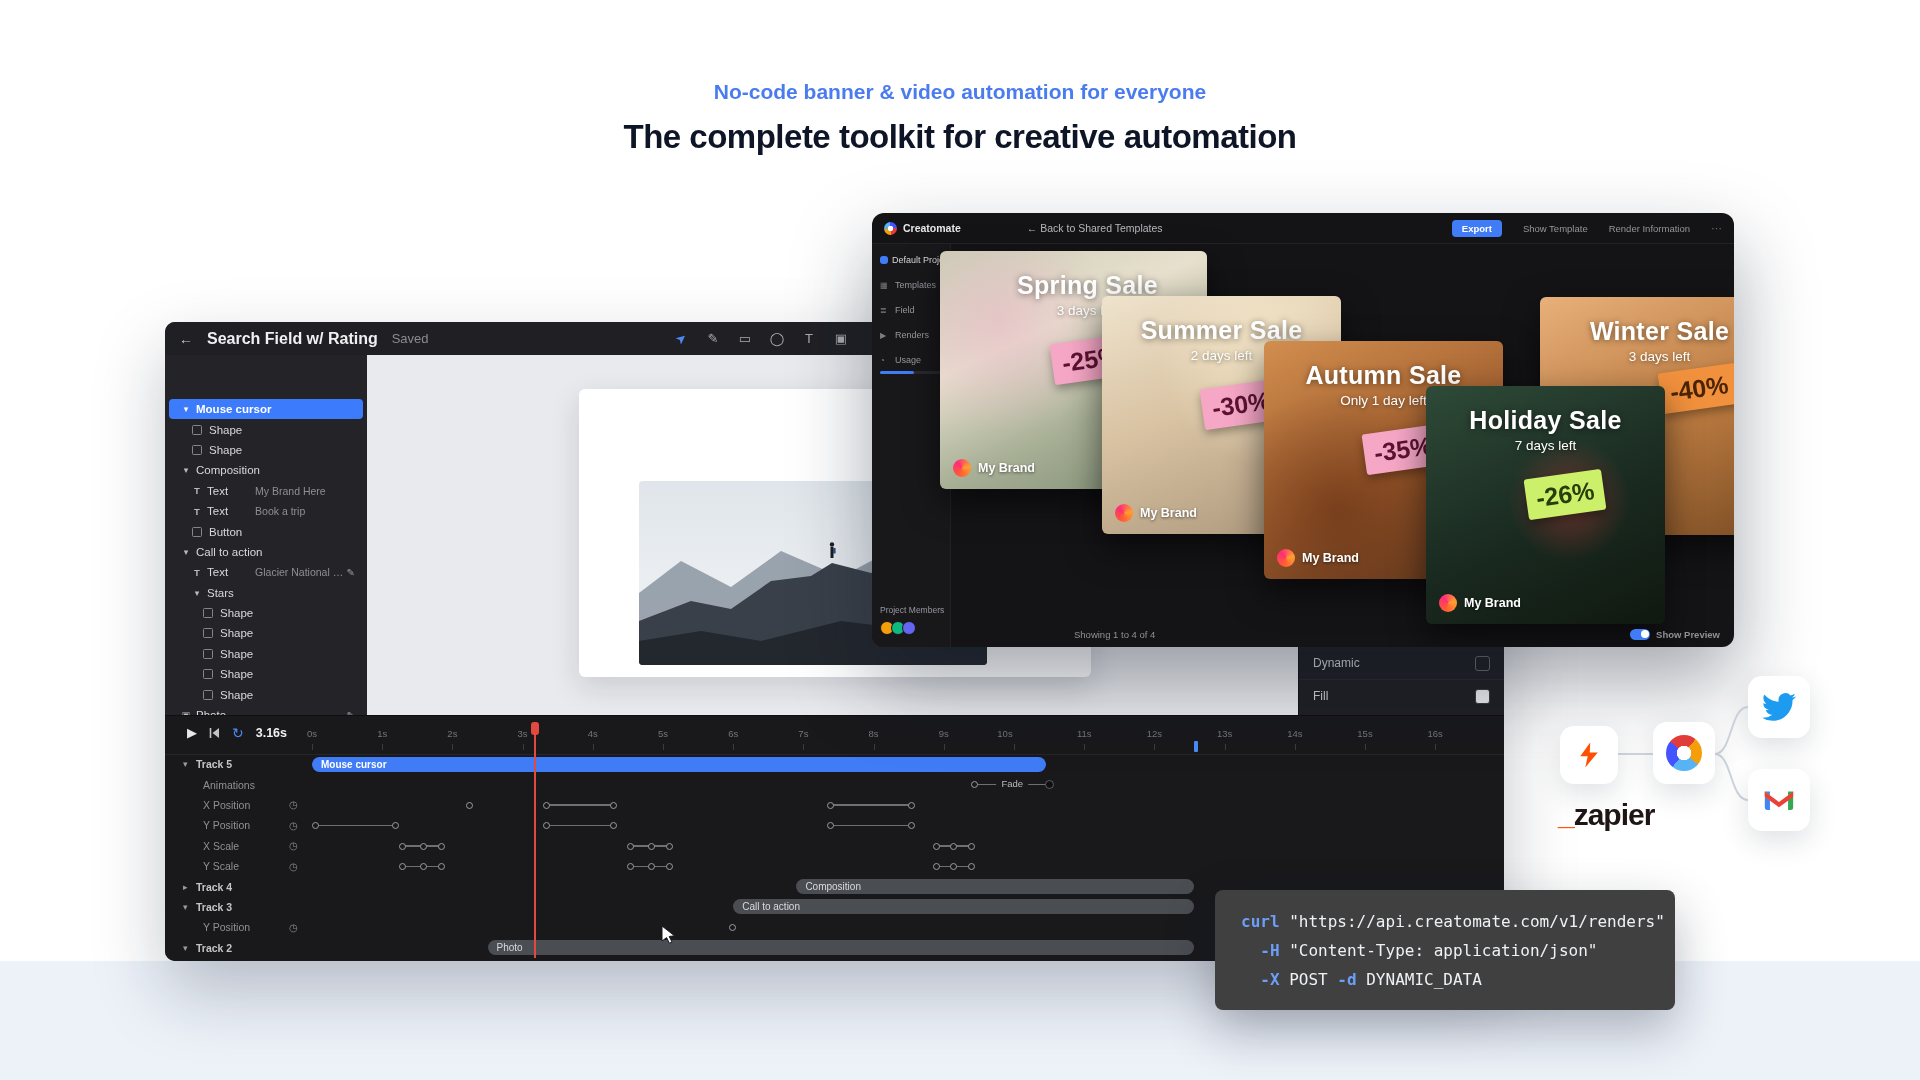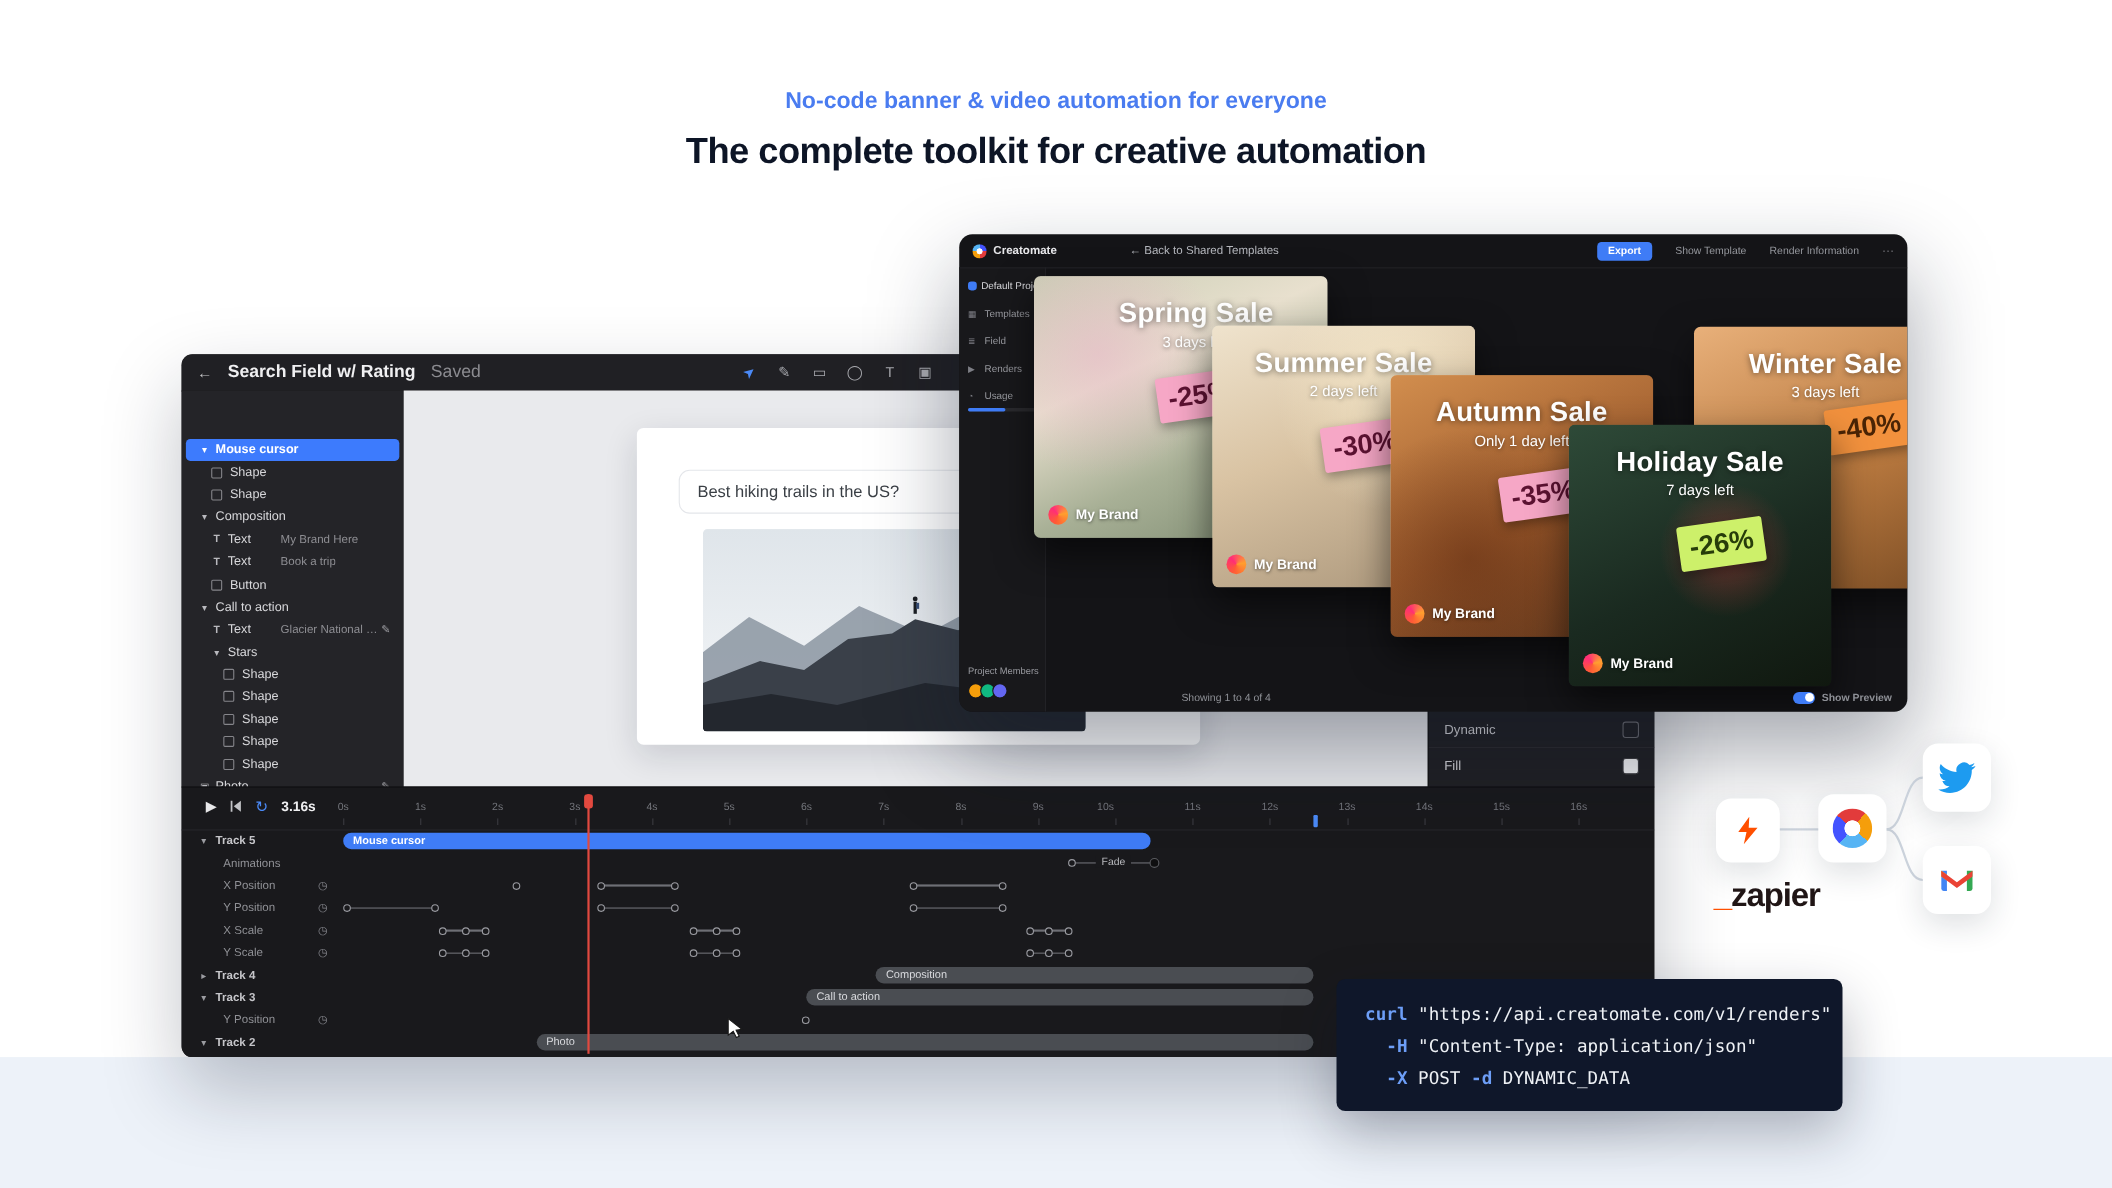--- a/index.html
+++ b/index.html
@@ -17,21 +17,21 @@
     font-size:33px;font-weight:700;color:#0d1526;letter-spacing:-0.5px;margin:0;}
 
   
   .editor{position:absolute;left:165px;top:322px;width:1339px;height:639px;
     background:#1d1d20;border-radius:10px;overflow:hidden;z-index:10;
     box-shadow:0 30px 70px rgba(15,23,42,.25);}
   .ed-topbar{position:absolute;left:0;top:0;right:0;height:33px;background:#202024;
     border-bottom:1px solid #141416;display:flex;align-items:center;}
   .ed-back{margin-left:14px;color:#c9c9cc;font-size:14px;cursor:default;}
   .ed-title{margin-left:14px;color:#f0f0f2;font-size:16px;font-weight:700;}
-  .ed-saved{margin-left:14px;color:#8b8b90;font-size:16px;}
+  .ed-saved{margin-left:14px;color:#8b8b90;font-size:13px;}
   .ed-tools{position:absolute;left:507px;top:0;height:33px;display:flex;align-items:center;gap:14px;}
   .tool{width:18px;text-align:center;font-size:13px;color:#a9aaaf;}
   .tool[data-name="select-tool"]{transform:rotate(-40deg);}
   .tool.tool-active{color:#4b8af7;}
 
   .ed-sidebar{position:absolute;left:0;top:33px;width:202px;bottom:245px;background:#242428;padding-top:44px;box-sizing:border-box;}
   .layer-row{display:flex;align-items:center;height:20.4px;padding-left:10px;position:relative;margin:0 4px;border-radius:4px;}
   .layer-row.sel{background:#3d7bfd;}
   .layer-row.sel .l-label{color:#fff;font-weight:700;}
   .layer-row.sel .l-ic{color:#fff;}
@@ -158,21 +158,21 @@
   .cm-box{left:113px;top:62px;width:62px;height:62px;}
   .tw-box{left:208px;top:16px;width:62px;height:62px;}
   .gm-box{left:208px;top:109px;width:62px;height:62px;}
   .cm-logo-big{width:36px;height:36px;border-radius:50%;
     background:radial-gradient(circle,#fff 0 7px,transparent 7.5px),
       conic-gradient(from 220deg,#4353ff 0 25%,#e23b3b 0 50%,#f59e0b 0 75%,#56b4f4 0 100%);}
   .zapier-wordmark{position:absolute;left:18px;top:138px;font-size:30px;font-weight:700;color:#201515;letter-spacing:-1px;}
   .zapier-wordmark .u{color:#ff4f00;}
 
   
-  .codebox{position:absolute;left:1215px;top:890px;width:460px;height:120px;background:#0f172a;
+  .codebox{position:absolute;left:1215px;top:890px;width:460px;height:120px;background:#404040;
     border-radius:8px;box-sizing:border-box;padding:17px 26px;z-index:30;
     box-shadow:0 20px 50px rgba(15,23,42,.3);}
   .code-line{font-family:"DejaVu Sans Mono",monospace;font-size:16px;line-height:29px;white-space:pre;}
   .tok-flag{color:#6d9ef7;font-weight:700;}
   .tok-plain{color:#eef1f5;}
 </style>
 </head>
 <body>
 
 <div class="bg-strip" data-name="bottom-background"></div>
@@ -267,23 +267,20 @@
       </div>
       <div class="layer-row" data-name="layer-row" style="padding-left: 10px;">
         <span class="l-ic" data-name="chevron-down-icon">▾</span>
         <span class="l-label" data-name="layer-label">Search field</span>
       </div>
     </div>
   <div class="ed-scroll" data-name="layers-scrollbar"></div>
 
   <div class="ed-canvas" data-name="editor-canvas">
     <div class="ed-card" data-name="design-card">
-      <div class="search-box" data-name="search-field-element">
-        <span data-name="search-field-text">Best hiking trails in the US?</span>
-      </div>
       <div class="card-photo" data-name="hiking-photo">
         <svg width="348" height="184" viewBox="0 0 348 184" data-name="mountain-photo-illustration">
           <defs>
             <linearGradient id="sky" x1="0" y1="0" x2="0" y2="1">
               <stop offset="0" stop-color="#dfe5ea"></stop>
                 <stop offset="1" stop-color="#f4f6f8"></stop>
             </linearGradient>
           </defs>
           <rect width="348" height="184" fill="url(#sky)"></rect>
           <polygon points="0,112 42,80 92,106 142,70 202,96 262,64 348,96 348,184 0,184" fill="#8b95a1" opacity="0.85"></polygon>

